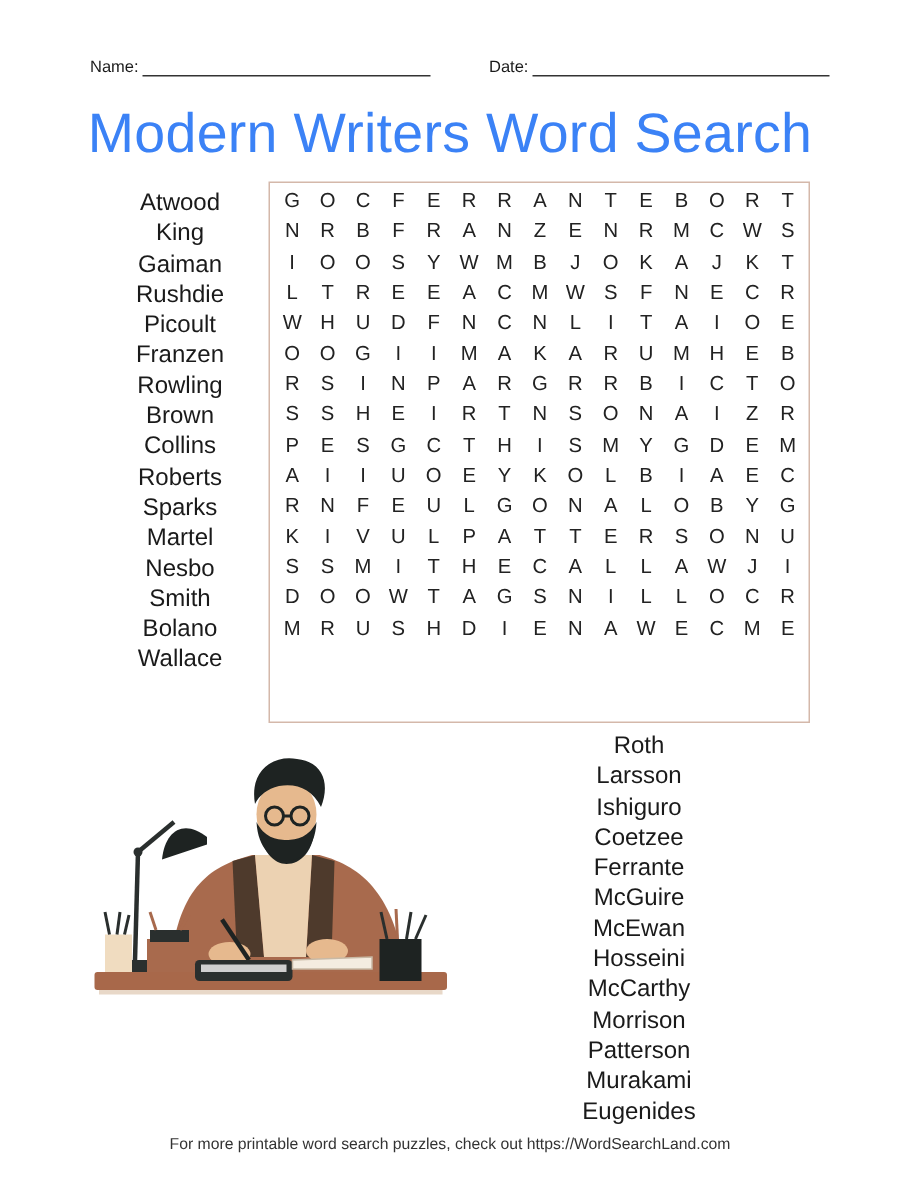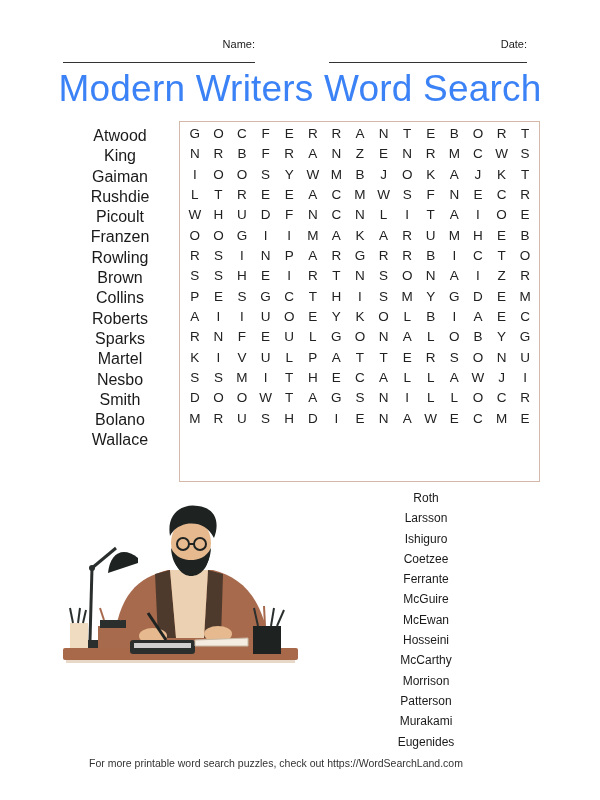--- a/index.html
+++ b/index.html
@@ -1,33 +1,33 @@
 <!DOCTYPE html>
 <html><head>
 <meta charset="utf-8">
 <style>
   html, body { margin: 0; padding: 0; background: #ffffff; }
   body { width: 600px; height: 800px; position: relative; overflow: hidden; font-family: "Liberation Sans", sans-serif; color: #1a1a1a; }
   .header-row { position: absolute; top: 38px; left: 60px; width: 480px; height: 16px; font-size: 11px; }
-  .field { position: absolute; top: 0; display: flex; align-items: flex-end; flex-direction: column; }
+  .field { position: absolute; top: 0; display: flex; align-items: flex-end; }
   .field .lbl { white-space: nowrap; }
   .field .line { border-bottom: 1px solid #333; margin-left: 3px; height: 12px; }
   .name-field { left: 0; }
   .name-field .line { width: 192px; }
   .date-field { left: 252px; margin-left: 14px; }
   .date-field .line { width: 198px; }
   .title { position: absolute; top: 68px; left: 0; width: 600px; text-align: center; font-size: 37px; color: #3b82f6; letter-spacing: 0.2px; }
   .grid { position: absolute; left: 179px; top: 121px; width: 361px; height: 361px; border: 1px solid #d4b8aa; box-sizing: border-box; }
   .grid-inner { position: absolute; left: 3px; top: 2px; display: grid; grid-template-columns: repeat(15, 23.6px); grid-auto-rows: 20.35px; }
   .cell { text-align: center; font-size: 13.5px; line-height: 20px; color: #222; }
   .words-left { position: absolute; left: 70px; top: 126px; width: 100px; text-align: center; font-size: 16px; }
-  .words-right { position: absolute; left: 376px; top: 488px; width: 100px; text-align: center; font-size: 12px; }
+  .words-right { position: absolute; left: 376px; top: 488px; width: 100px; text-align: center; font-size: 16px; }
   .word { line-height: 20.3px; height: 20.3px; }
   .illustration { position: absolute; left: 58px; top: 498px; width: 245px; height: 175px; }
-  .footer { position: absolute; top: 757px; left: 0; width: 552px; text-align: center; font-size: 10.5px; color: #333; }
+  .footer { position: absolute; top: 757px; left: 0; width: 552px; text-align: center; font-size: 10.5px; color: #333; padding-left: 24px; }
 </style>
 </head>
 <body>
 
 <div class="header-row">
   <div class="field name-field">
     <span class="lbl">Name:</span>
     <span class="line"></span>
   </div>
   <div class="field date-field">

